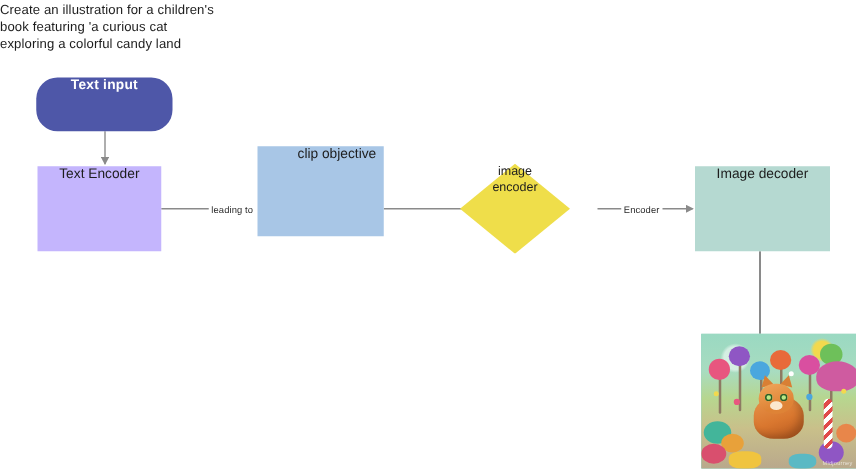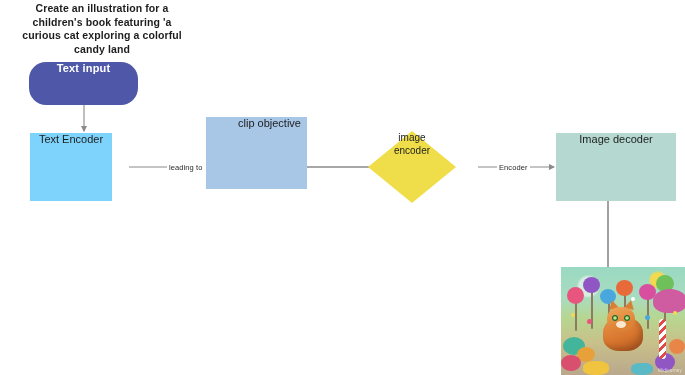--- a/index.html
+++ b/index.html
@@ -31,30 +31,29 @@
     left: 0;
     top: 0;
     width: 685px;
     height: 375px;
     overflow: visible;
   }
 
   
   .prompt-caption {
     position: absolute;
-    left: 16px;
+    left: 0px;
     top: 2px;
     width: 172px;
-    text-align: center;
+    text-align: left;
     font-size: 10.5px;
     line-height: 13.5px;
     letter-spacing: .1px;
     color: #1d1d1d;
     white-space: pre-line;
-    font-weight: bold;
   }
 
   
   .node {
     position: absolute;
     box-sizing: border-box;
     display: flex;
     justify-content: center;
     text-align: center;
   }
@@ -68,42 +67,42 @@
     border-radius: 17px;
     color: #ffffff;
     font-size: 11px;
     font-weight: 700;
     letter-spacing: .2px;
   }
 
   .node-text-encoder {
     left: 30px;
     top: 133px;
-    width: 82px;
+    width: 99px;
     height: 68px;
-    background: #7dd3fc;
+    background: #c4b5fd;
     color: #1d1d1d;
     font-size: 11px;
   }
 
   .node-clip-objective {
     left: 206px;
     top: 117px;
     width: 101px;
     height: 72px;
     background: #a8c6e6;
     color: #1d1d1d;
     font-size: 11px;
     padding-left: 26px;
   }
 
   .node-image-decoder {
     left: 556px;
     top: 133px;
-    width: 120px;
+    width: 108px;
     height: 68px;
     background: #b5d9d1;
     color: #1d1d1d;
     font-size: 11px;
   }
 
   
   .node-image-encoder {
     left: 368px;
     top: 131px;

